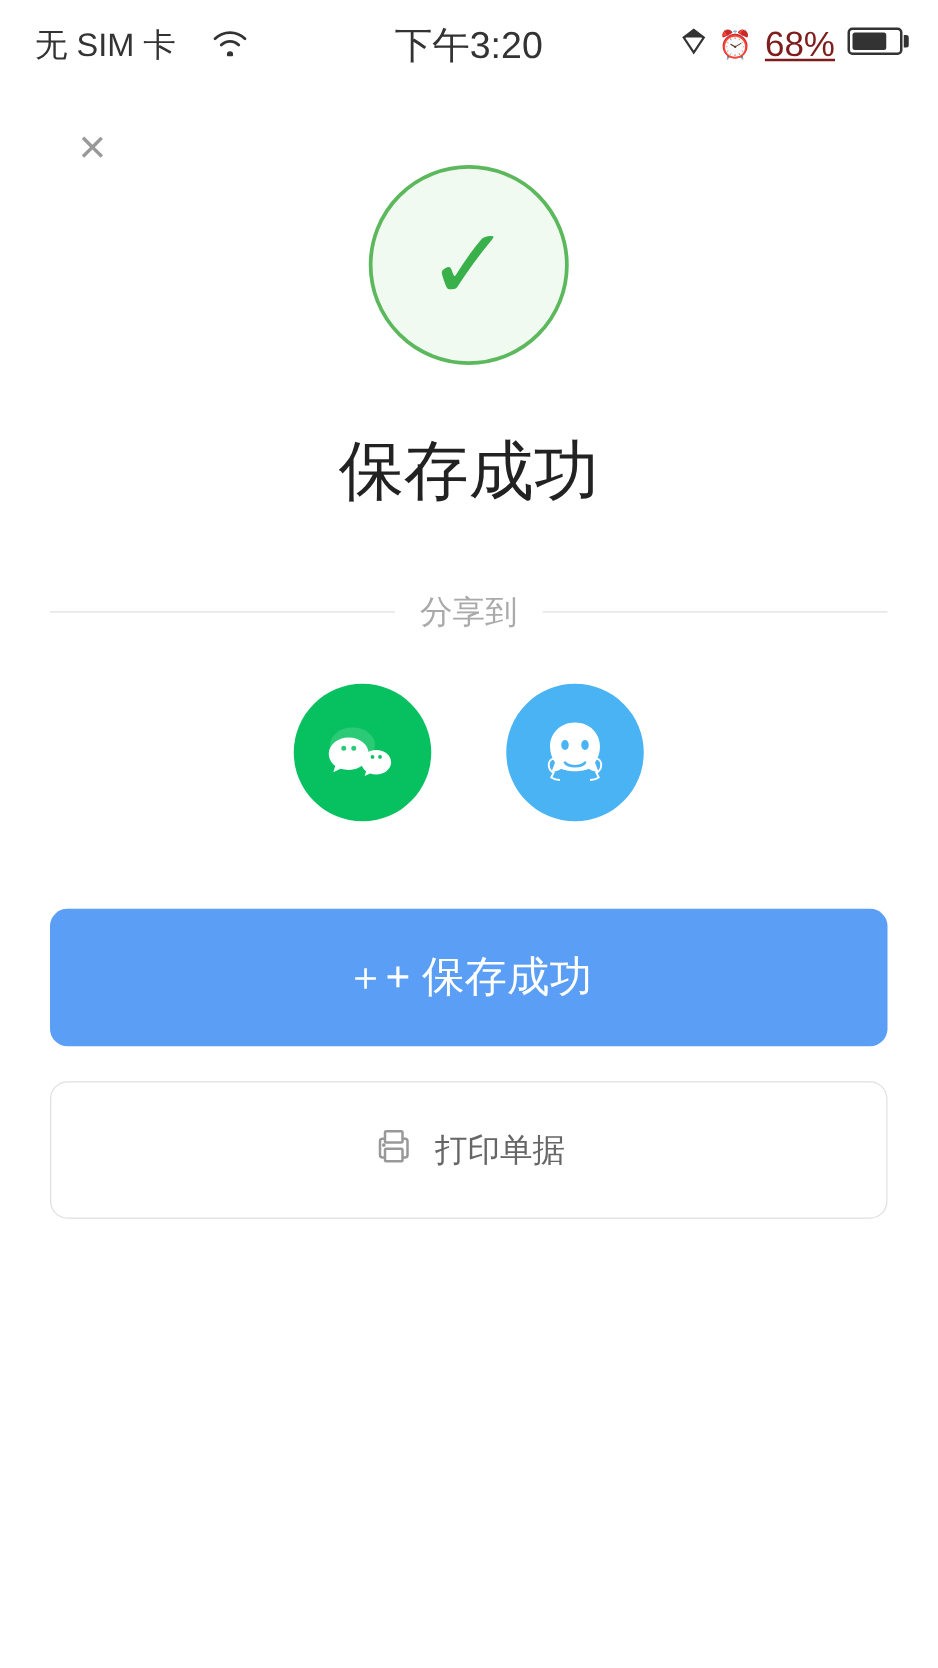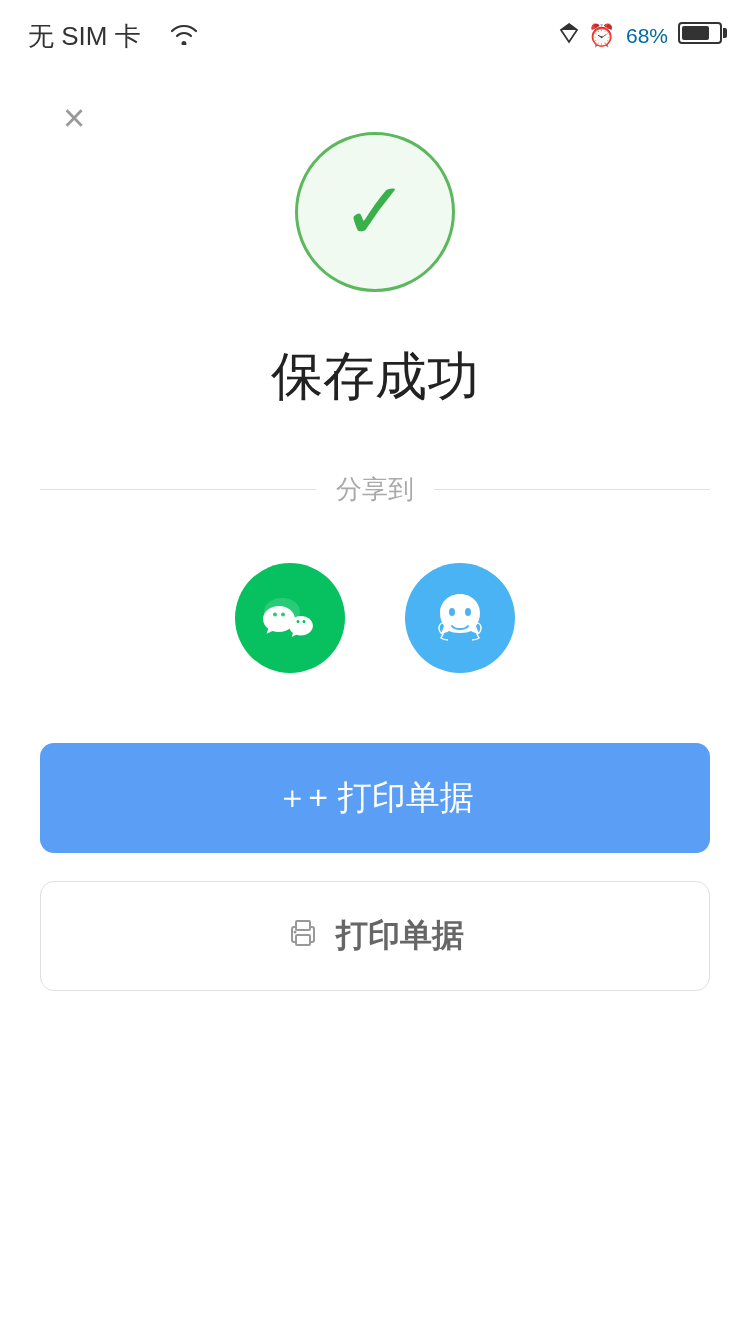--- a/index.html
+++ b/index.html
@@ -127,21 +127,21 @@
       margin-bottom: 60px;
       text-align: right;
     }
 
     
     .share-divider-wrapper {
       width: 100%;
       display: flex;
       align-items: center;
       gap: 20px;
-      margin-bottom: 56px;
+      margin-bottom: 40px;
     }
     .divider-line {
       flex: 1;
       height: 1px;
       background: #e0e0e0;
     }
     .share-label {
       font-size: 26px;
       color: #aaa;
       white-space: nowrap;
@@ -191,56 +191,56 @@
       align-items: center;
       justify-content: center;
       gap: 16px;
     }
     .btn-secondary {
       width: 100%;
       height: 110px;
       background: #fff;
       border: 1px solid #e0e0e0;
       border-radius: 14px;
-      font-size: 32px;
+      font-size: 26px;
       color: #666;
       cursor: pointer;
       display: flex;
       align-items: center;
       justify-content: center;
       gap: 16px;
-      font-weight: bold;
     }
     .btn-icon {
       font-size: 32px;
     }
   </style>
 </head>
 <body>
 
 <div class="status-bar">
   <div class="status-left">
     <span>无 SIM 卡</span>
     <span>
       <svg width="30" height="22" viewBox="0 0 30 22" fill="none">
         <path d="M15 18a2.5 2.5 0 100 5 2.5 2.5 0 000-5z" fill="#333"></path>
         <path d="M8 13c1.9-1.9 4.5-3 7-3s5.1 1.1 7 3" stroke="#333" stroke-width="2.2" stroke-linecap="round" fill="none"></path>
         <path d="M3 8C6.3 4.7 10.5 3 15 3s8.7 1.7 12 5" stroke="#333" stroke-width="2.2" stroke-linecap="round" fill="none"></path>
       </svg>
     </span>
   </div>
+  <div class="status-center">下午3:20</div>
   <div class="status-right">
     <span>
       <svg width="20" height="22" viewBox="0 0 20 22" fill="none">
         <path d="M10 2L18 8 10 20 2 8z" fill="none" stroke="#333" stroke-width="1.8"></path>
         <path d="M10 2L18 8H2z" fill="#333"></path>
       </svg>
     </span>
     <span style="font-size:22px;">⏰</span>
-    <span style="font-size:21px;color:#0369a1;">68%</span>
+    <span style="font-size:28px;color:#7f1d1d;text-decoration:underline;">68%</span>
     <span>
       <div class="battery-rect"><div class="battery-fill"></div></div>
     </span>
   </div>
 </div>
 
 <div class="close-btn">
   <span class="close-x">×</span>
 </div>
 
@@ -277,21 +277,21 @@
         <path d="M20 54c-4 0-7-2-7-2l2-4s-4-1-4-6c0-3 2-5 4-5" stroke="white" stroke-width="1.5" fill="none"></path>
         <path d="M44 54c4 0 7-2 7-2l-2-4s4-1 4-6c0-3-2-5-4-5" stroke="white" stroke-width="1.5" fill="none"></path>
       </svg>
     </div>
   </div>
 
   <div class="action-buttons">
 
     <button class="btn-primary">
       <span class="btn-icon">＋</span>
-      <span style="margin-left:-16px;">+ 打印单据</span>
+      <span style="margin-left:-16px;">+ 保存成功</span>
     </button>
 
     <button class="btn-secondary">
       <span class="btn-icon">
         <svg width="34" height="34" viewBox="0 0 34 34" fill="none">
           <rect x="6" y="12" width="22" height="15" rx="2" stroke="#999" stroke-width="2"></rect>
           <rect x="10" y="6" width="14" height="9" rx="1" fill="#fff" stroke="#999" stroke-width="2"></rect>
           <rect x="10" y="20" width="14" height="10" rx="1" fill="#fff" stroke="#999" stroke-width="2"></rect>
           <circle cx="9" cy="17" r="1.5" fill="#999"></circle>
         </svg>

